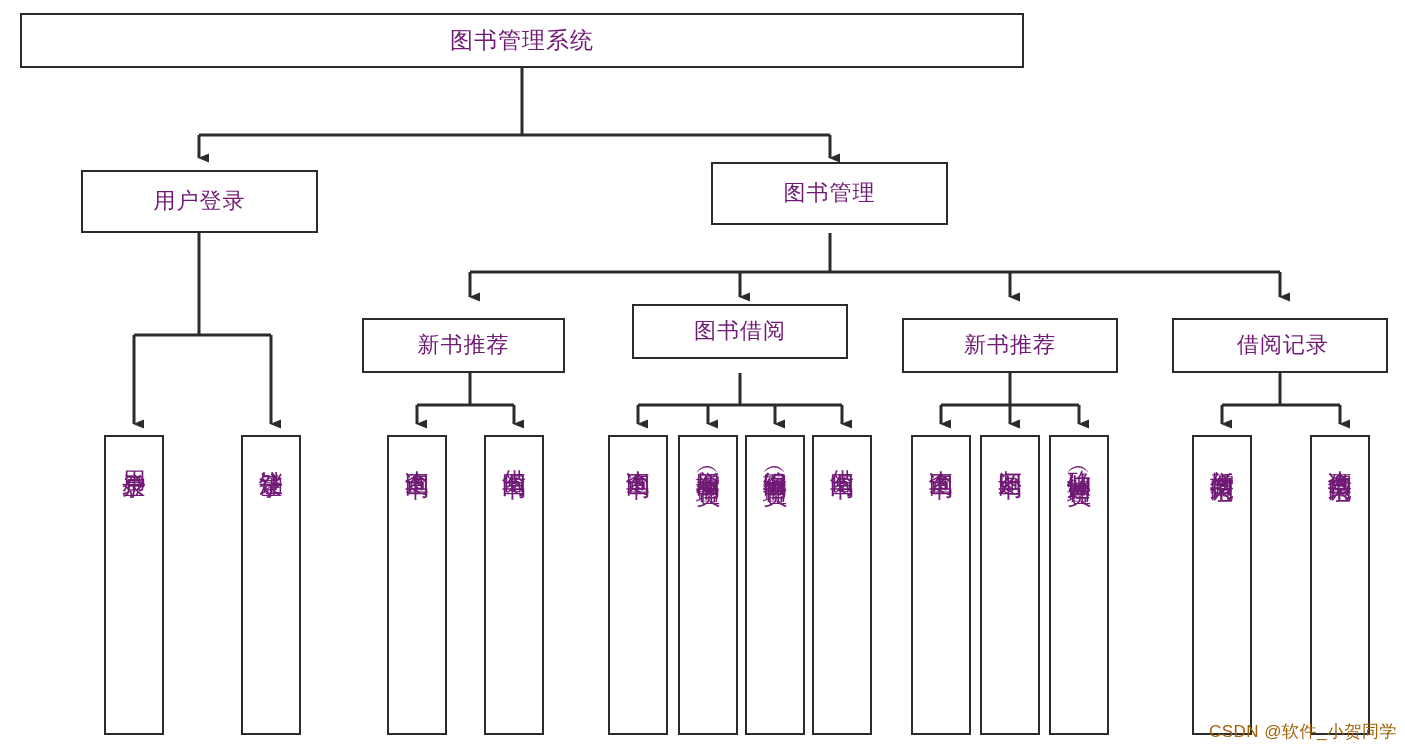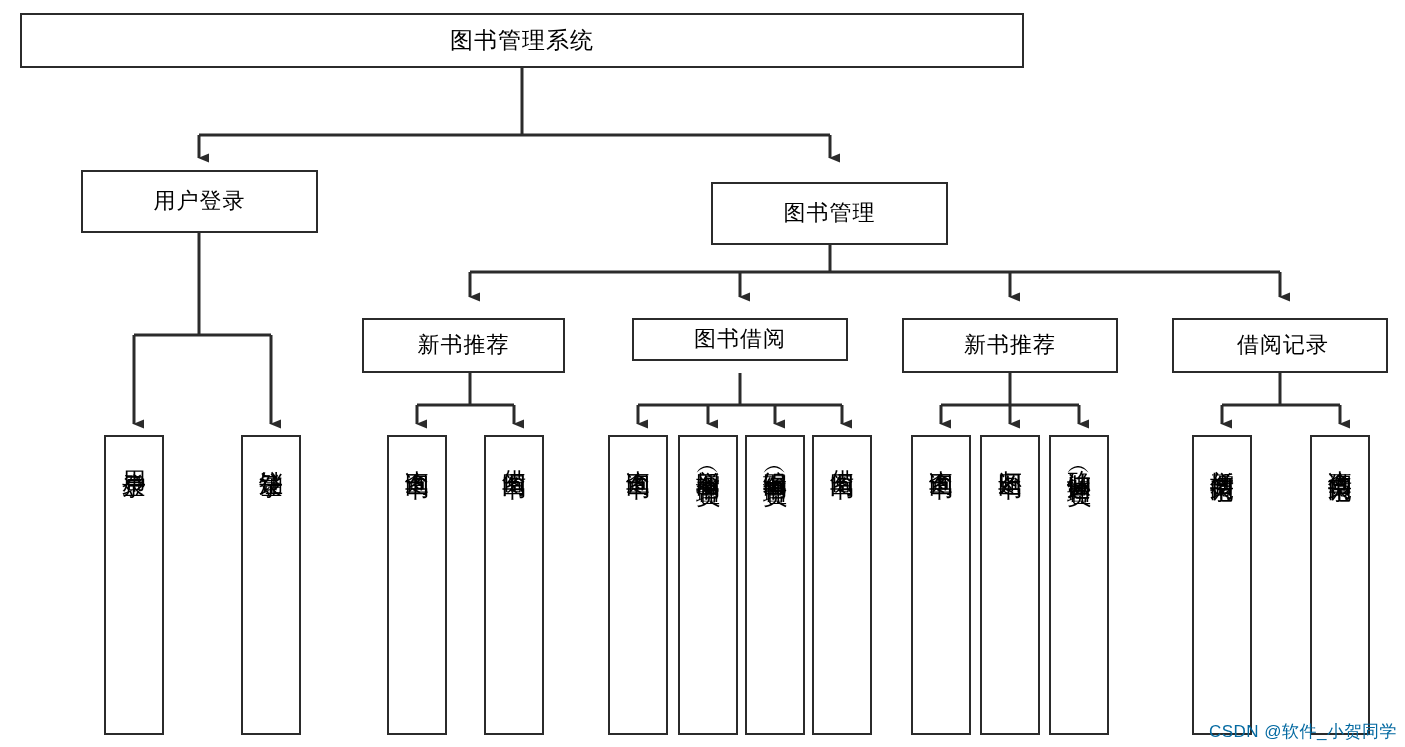--- a/index.html
+++ b/index.html
@@ -32,21 +32,21 @@
     border: 2px solid #2b2b2b;
     display: flex;
     align-items: center;
     justify-content: center;
     color: #2b2b2b;
     z-index: 2;
   }
   .node-label {
     display: block;
     text-align: center;
-    color: #000000;
+    color: #701a75;
     white-space: nowrap;
   }
   .node.horizontal .node-label {
     font-size: 22px;
     line-height: 1.2;
     letter-spacing: 1px;
   }
   .node.root .node-label {
     font-size: 23px;
   }
@@ -61,21 +61,21 @@
     font-size: 24px;
     line-height: 1.08;
     letter-spacing: 2px;
     white-space: nowrap;
   }
   #watermark {
     position: absolute;
     right: 8px;
     bottom: 4px;
     font-size: 17px;
-    color: #0369a1;
+    color: #a16207;
     letter-spacing: 0.5px;
     z-index: 5;
     white-space: nowrap;
   }
 </style>
 </head>
 <body>
 
 <div id="diagram-root">
 
@@ -129,28 +129,28 @@
     </g>
   </svg>
 
   <div class="node root horizontal" style="left:20px; top:13px; width:1004px; height:55px;">
     <span class="node-label">图书管理系统</span>
   </div>
 
   <div class="node horizontal" style="left:81px; top:170px; width:237px; height:63px;">
     <span class="node-label">用户登录</span>
   </div>
-  <div class="node horizontal" style="left:711px; top:182px; width:237px; height:63px;">
+  <div class="node horizontal" style="left:711px; top:162px; width:237px; height:63px;">
     <span class="node-label">图书管理</span>
   </div>
 
   <div class="node horizontal" style="left:362px; top:318px; width:203px; height:55px;">
     <span class="node-label">新书推荐</span>
   </div>
-  <div class="node horizontal" style="left:632px; top:318px; width:216px; height:43px;">
+  <div class="node horizontal" style="left:632px; top:304px; width:216px; height:55px;">
     <span class="node-label">图书借阅</span>
   </div>
   <div class="node horizontal" style="left:902px; top:318px; width:216px; height:55px;">
     <span class="node-label">新书推荐</span>
   </div>
   <div class="node horizontal" style="left:1172px; top:318px; width:216px; height:55px;padding-left:6px;">
     <span class="node-label">借阅记录</span>
   </div>
 
   <div class="node vertical" style="left:104px; top:435px; width:60px; height:300px;">

